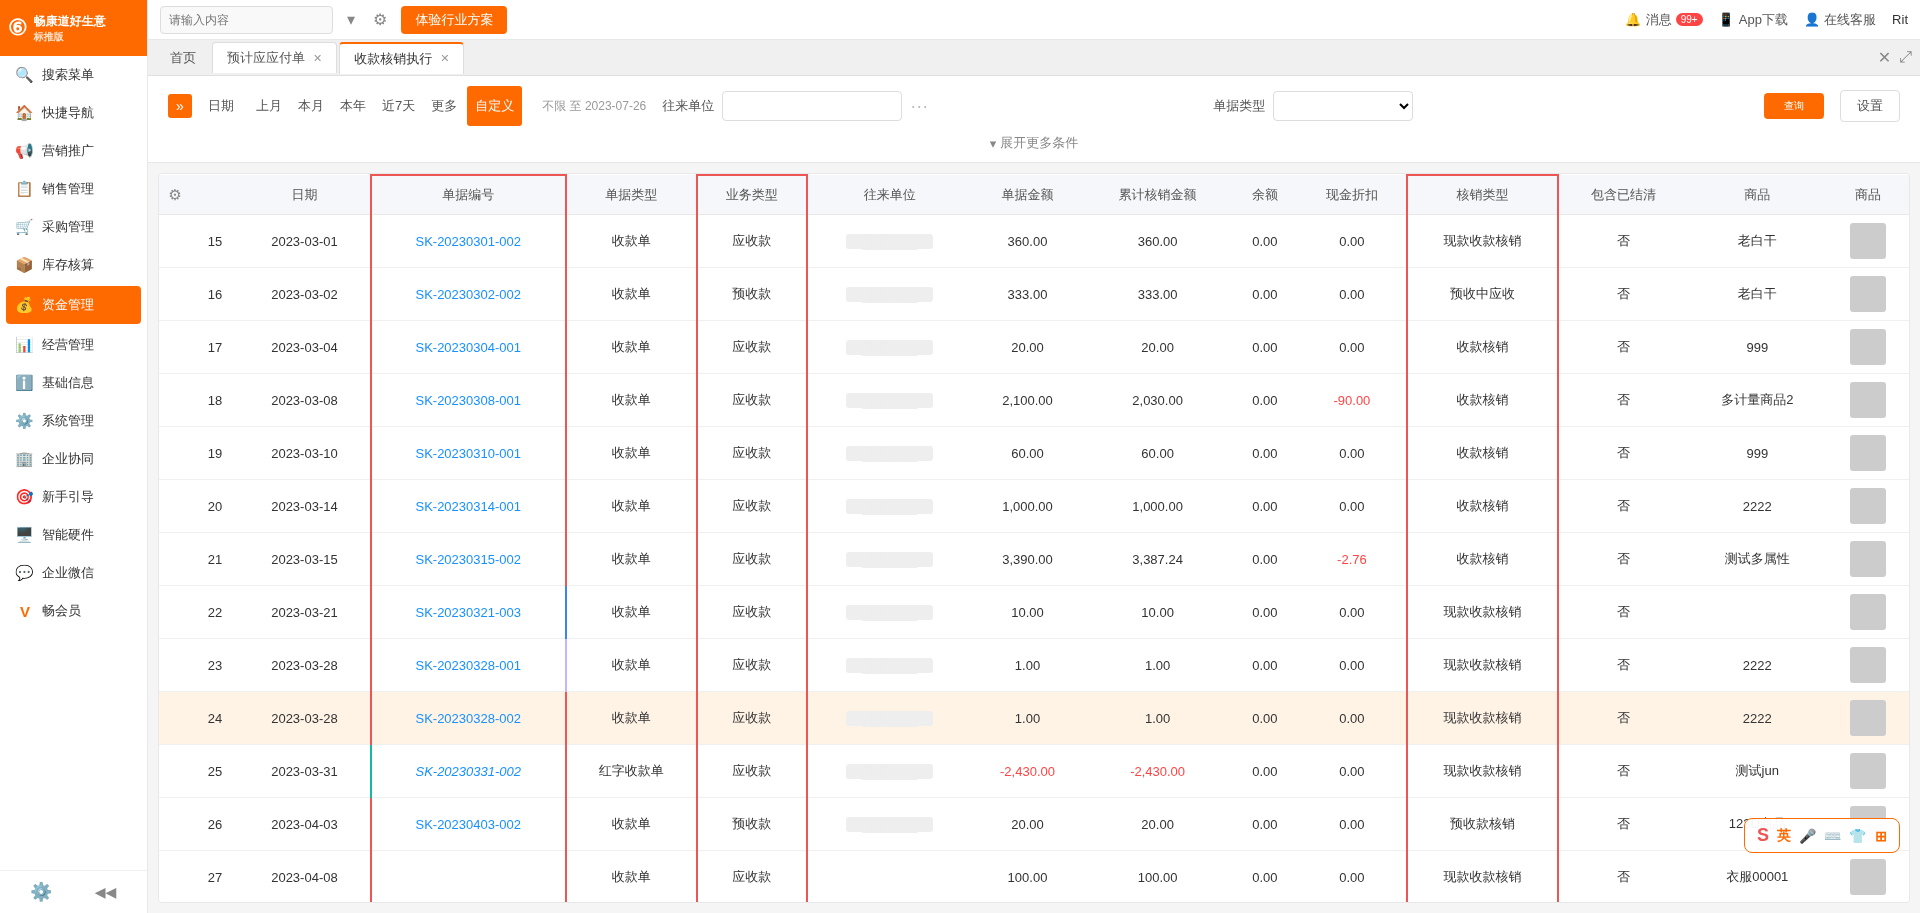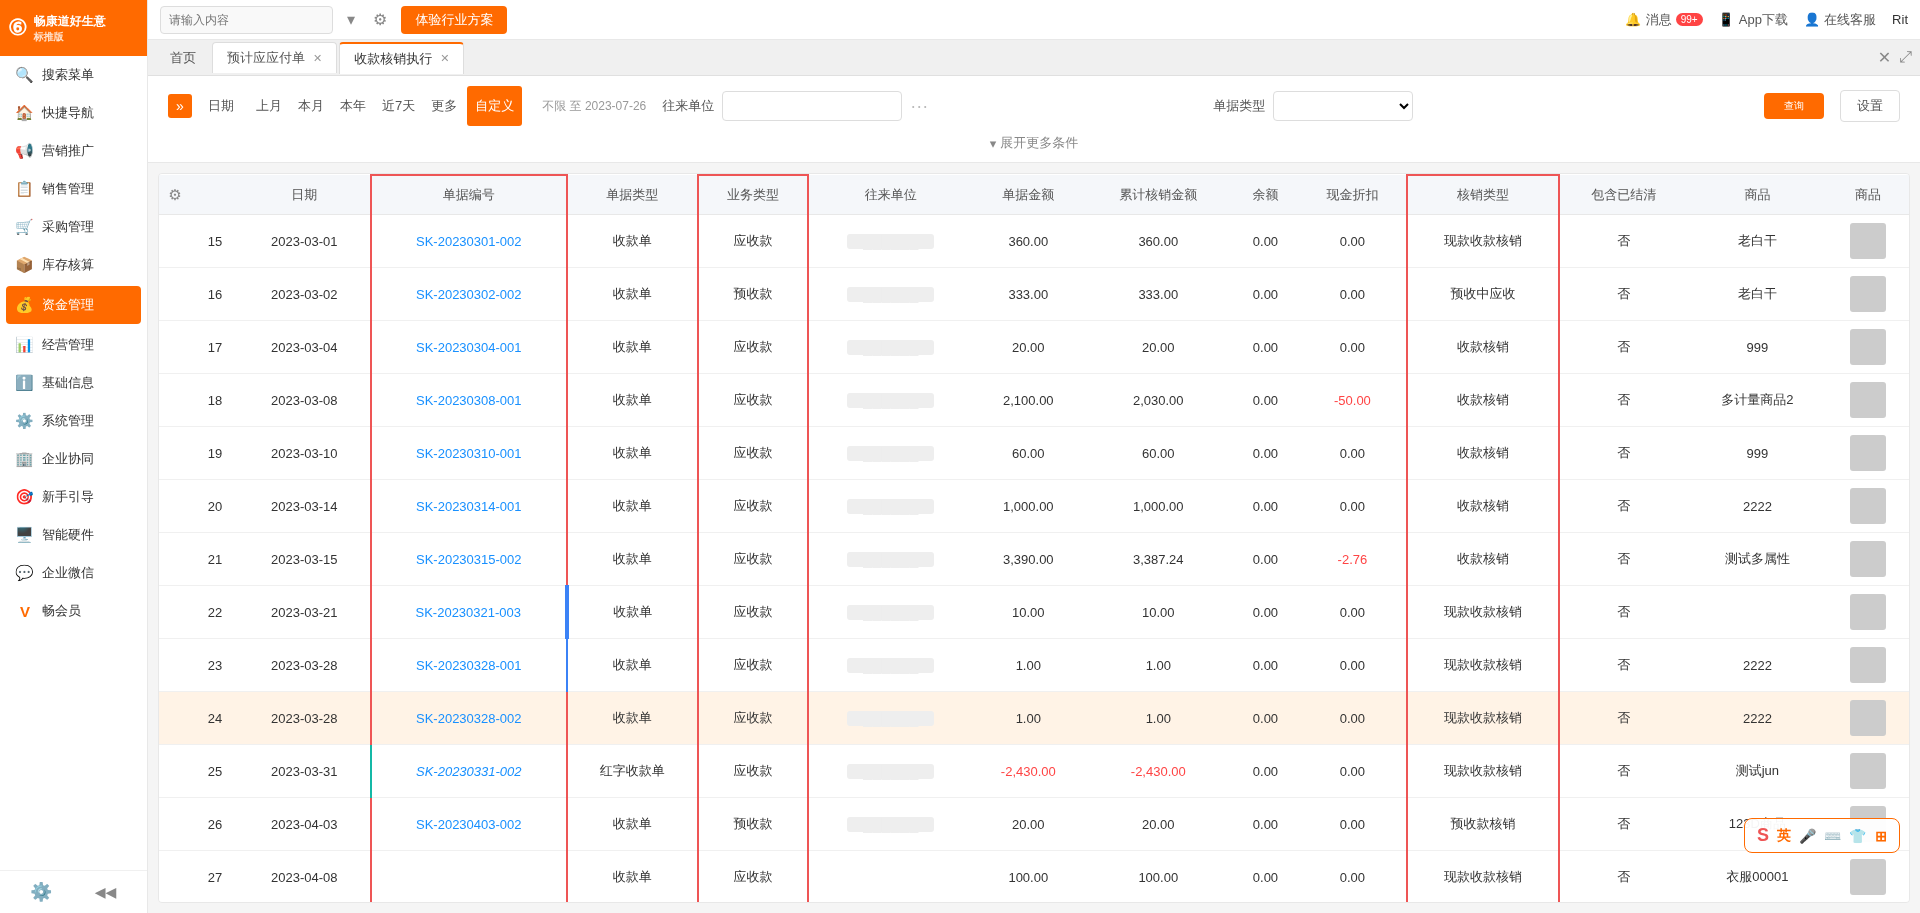--- a/index.html
+++ b/index.html
@@ -319,21 +319,21 @@
       <td></td>
       <td>18</td>
       <td>2023-03-08</td>
       <td style="border-left:2px solid #e55;border-right:2px solid #e55;"><a class="link">SK-20230308-001</a></td>
       <td>收款单</td>
       <td style="border-left:2px solid #e55;border-right:2px solid #e55;">应收款</td>
       <td><span style="background:#eee;color:#eee;border-radius:3px;padding:0 16px;">██████</span></td>
       <td class="">2,100.00</td>
       <td class="">2,030.00</td>
       <td>0.00</td>
-      <td class="negative">-50.00</td>
+      <td class="negative">-90.00</td>
       <td style="border-left:2px solid #e55;border-right:2px solid #e55;">收款核销</td>
       <td>否</td>
       <td>多计量商品2</td>
       <td>
         <div style="width:36px;height:36px;background:#ccc;border-radius:3px;display:inline-block;vertical-align:middle;"></div>
       </td>
     </tr>
             <tr>
       <td></td>
       <td>19</td>
@@ -388,40 +388,40 @@
       <td>否</td>
       <td>测试多属性</td>
       <td>
         <div style="width:36px;height:36px;background:#ccc;border-radius:3px;display:inline-block;vertical-align:middle;"></div>
       </td>
     </tr>
             <tr>
       <td></td>
       <td>22</td>
       <td>2023-03-21</td>
-      <td style="border-left:2px solid #e55;border-right:4px solid #3b82f6;margin-top:12px;"><a class="link">SK-20230321-003</a></td>
+      <td style="border-left:2px solid #e55;border-right:2px solid #3b82f6;margin-top:12px;"><a class="link">SK-20230321-003</a></td>
       <td>收款单</td>
       <td style="border-left:2px solid #e55;border-right:2px solid #e55;">应收款</td>
       <td><span style="background:#eee;color:#eee;border-radius:3px;padding:0 16px;">██████</span></td>
       <td class="">10.00</td>
       <td class="">10.00</td>
       <td>0.00</td>
       <td class="">0.00</td>
       <td style="border-left:2px solid #e55;border-right:2px solid #e55;">现款收款核销</td>
       <td>否</td>
       <td></td>
       <td>
         <div style="width:36px;height:36px;background:#ccc;border-radius:3px;display:inline-block;vertical-align:middle;"></div>
       </td>
     </tr>
             <tr>
       <td></td>
       <td>23</td>
       <td>2023-03-28</td>
-      <td style="border-left:2px solid #e55;border-right:2px solid #3b82f6;"><a class="link">SK-20230328-001</a></td>
+      <td style="border-left:2px solid #e55;border-right:2px solid #c4b5fd;"><a class="link">SK-20230328-001</a></td>
       <td>收款单</td>
       <td style="border-left:2px solid #e55;border-right:2px solid #e55;">应收款</td>
       <td><span style="background:#eee;color:#eee;border-radius:3px;padding:0 16px;">██████</span></td>
       <td class="">1.00</td>
       <td class="">1.00</td>
       <td>0.00</td>
       <td class="">0.00</td>
       <td style="border-left:2px solid #e55;border-right:2px solid #e55;">现款收款核销</td>
       <td>否</td>
       <td>2222</td>

